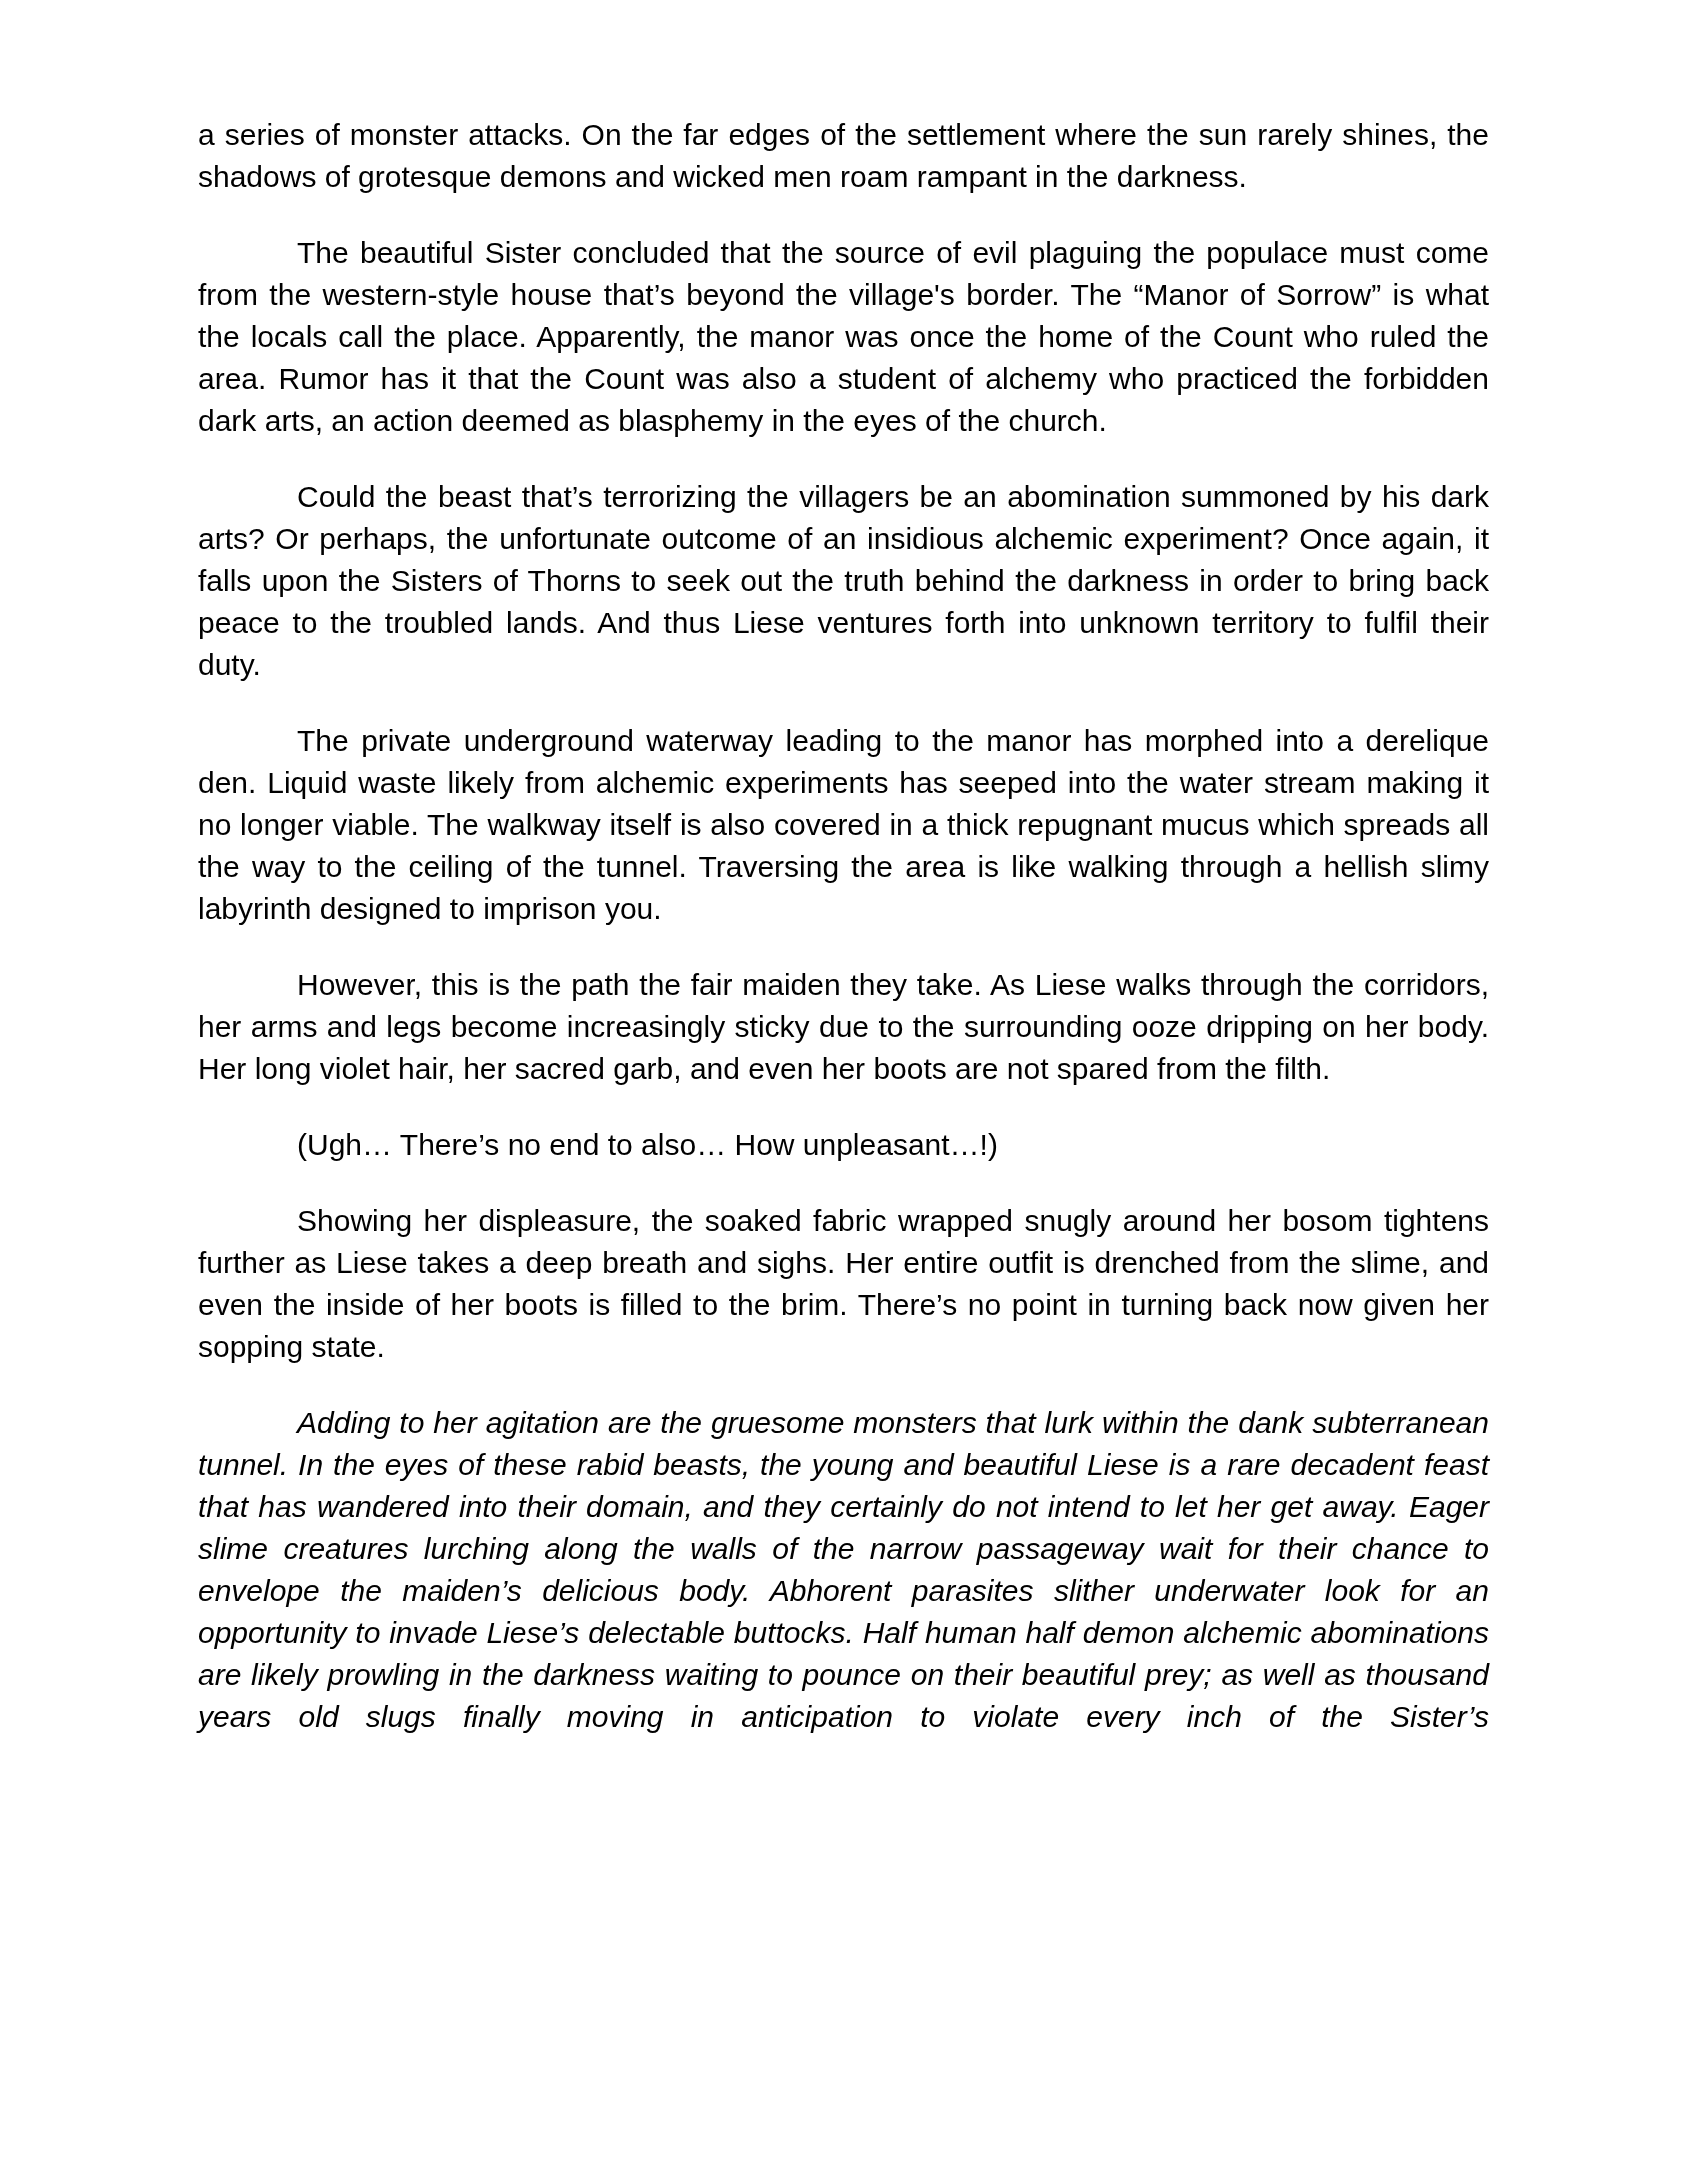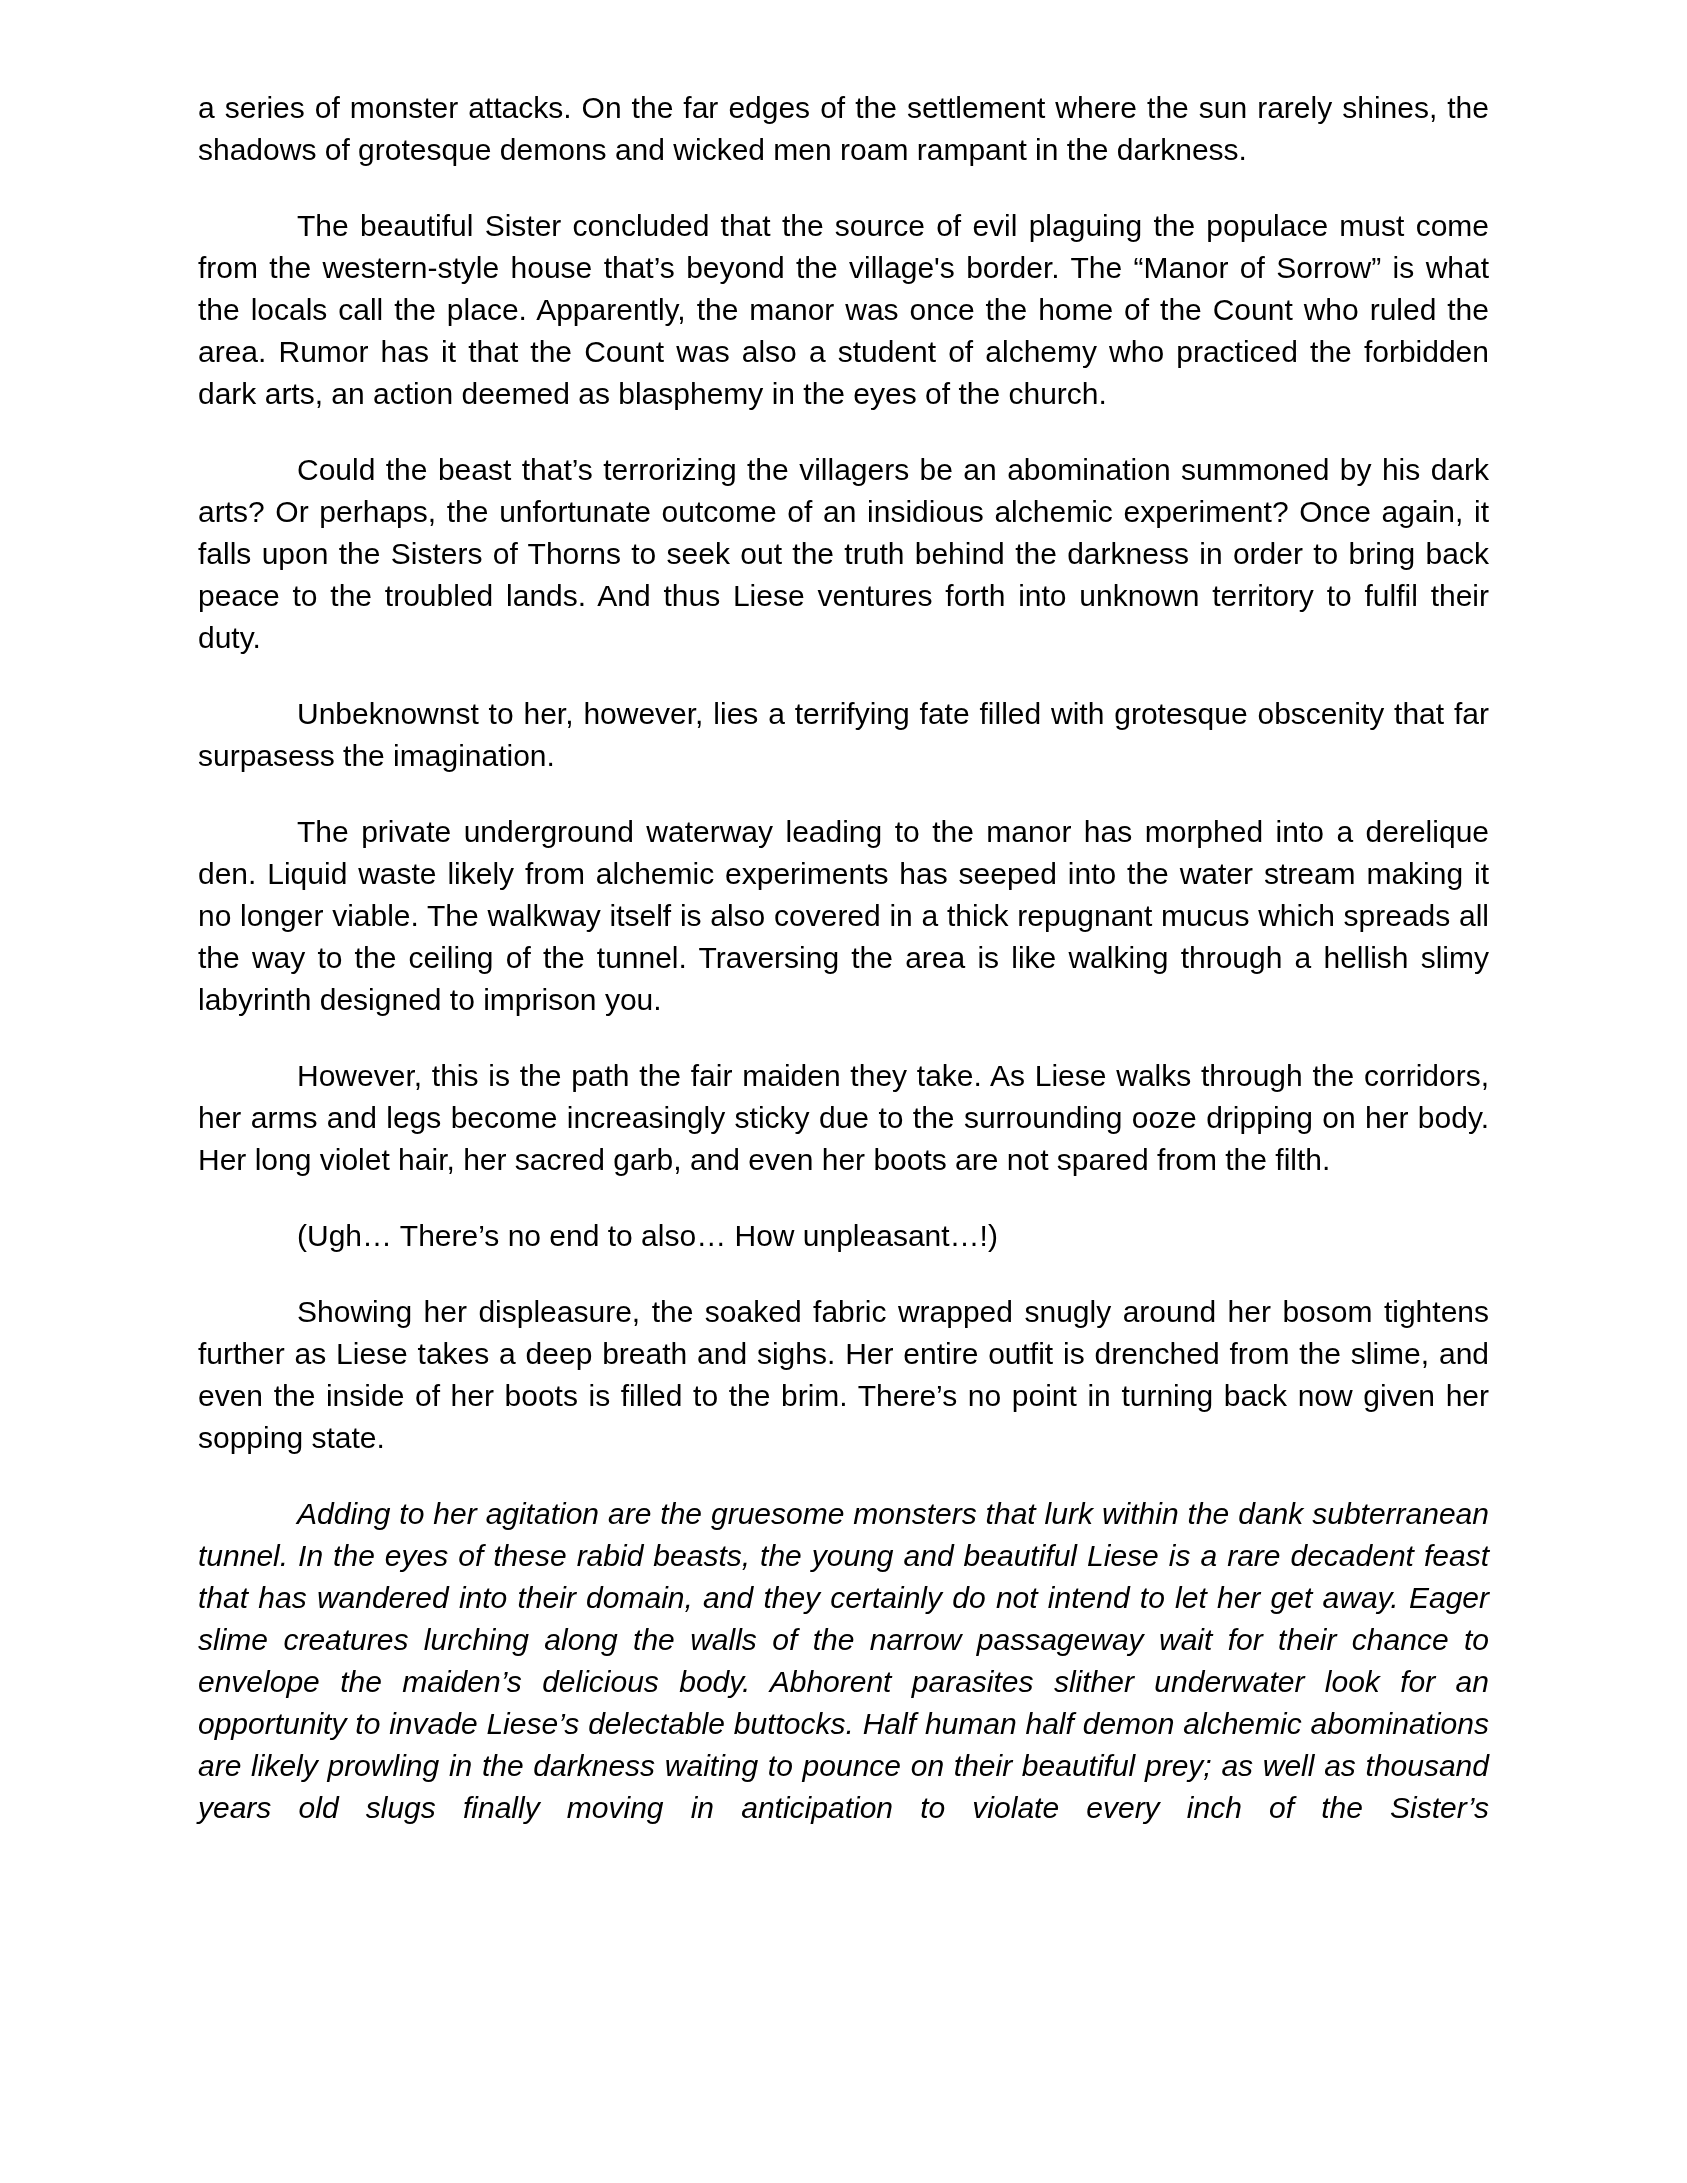--- a/index.html
+++ b/index.html
@@ -10,21 +10,21 @@
   body {
     width: 1687px;
     height: 2183px;
     overflow: hidden;
   }
   .page {
     box-sizing: border-box;
     width: 1687px;
     height: 1629px;
     background: #ffffff;
-    padding: 87px 198px 0 198px;
+    padding: 114px 198px 0 198px;
     font-family: "Liberation Sans", sans-serif;
     font-size: 30px;
     line-height: 42px;
     color: #000000;
     text-align: justify;
   }
   .page p {
     margin: 0 0 34px 0;
     text-indent: 99px;
     word-spacing: normal;
@@ -38,20 +38,19 @@
     font-style: italic;
   }
 </style>
 </head>
 <body>
 
 <div class="page">
   <p class="no-indent">a series of monster attacks. On the far edges of the settlement where the sun rarely shines, the shadows of grotesque demons and wicked men roam rampant in the darkness.</p>
   <p>The beautiful Sister concluded that the source of evil plaguing the populace must come from the western-style house that’s beyond the village's border. The “Manor of Sorrow” is what the locals call the place. Apparently, the manor was once the home of the Count who ruled the area. Rumor has it that the Count was also a student of alchemy who practiced the forbidden dark arts, an action deemed as blasphemy in the eyes of the church.</p>
   <p>Could the beast that’s terrorizing the villagers be an abomination summoned by his dark arts? Or perhaps, the unfortunate outcome of an insidious alchemic experiment? Once again, it falls upon the Sisters of Thorns to seek out the truth behind the darkness in order to bring back peace to the troubled lands. And thus Liese ventures forth into unknown territory to fulfil their duty.</p>
-  <p>Unbeknownst to her, however, lies a terrifying fate filled with grotesque obscenity that far surpasess the imagination.</p>
   <p>The private underground waterway leading to the manor has morphed into a derelique den. Liquid waste likely from alchemic experiments has seeped into the water stream making it no longer viable. The walkway itself is also covered in a thick repugnant mucus which spreads all the way to the ceiling of the tunnel. Traversing the area is like walking through a hellish slimy labyrinth designed to imprison you.</p>
   <p>However, this is the path the fair maiden they take. As Liese walks through the corridors, her arms and legs become increasingly sticky due to the surrounding ooze dripping on her body. Her long violet hair, her sacred garb, and even her boots are not spared from the filth.</p>
   <p>(Ugh… There’s no end to also… How unpleasant…!)</p>
   <p>Showing her displeasure, the soaked fabric wrapped snugly around her bosom tightens further as Liese takes a deep breath and sighs. Her entire outfit is drenched from the slime, and even the inside of her boots is filled to the brim. There’s no point in turning back now given her sopping state.</p>
   <p class="continues">Adding to her agitation are the gruesome monsters that lurk within the dank subterranean tunnel. In the eyes of these rabid beasts, the young and beautiful Liese is a rare decadent feast that has wandered into their domain, and they certainly do not intend to let her get away. Eager slime creatures lurching along the walls of the narrow passageway wait for their chance to envelope the maiden’s delicious body. Abhorent parasites slither underwater look for an opportunity to invade Liese’s delectable buttocks. Half human half demon alchemic abominations are likely prowling in the darkness waiting to pounce on their beautiful prey; as well as thousand years old slugs finally moving in anticipation to violate every inch of the Sister’s</p>
 </div>
 
 
 </body></html>

